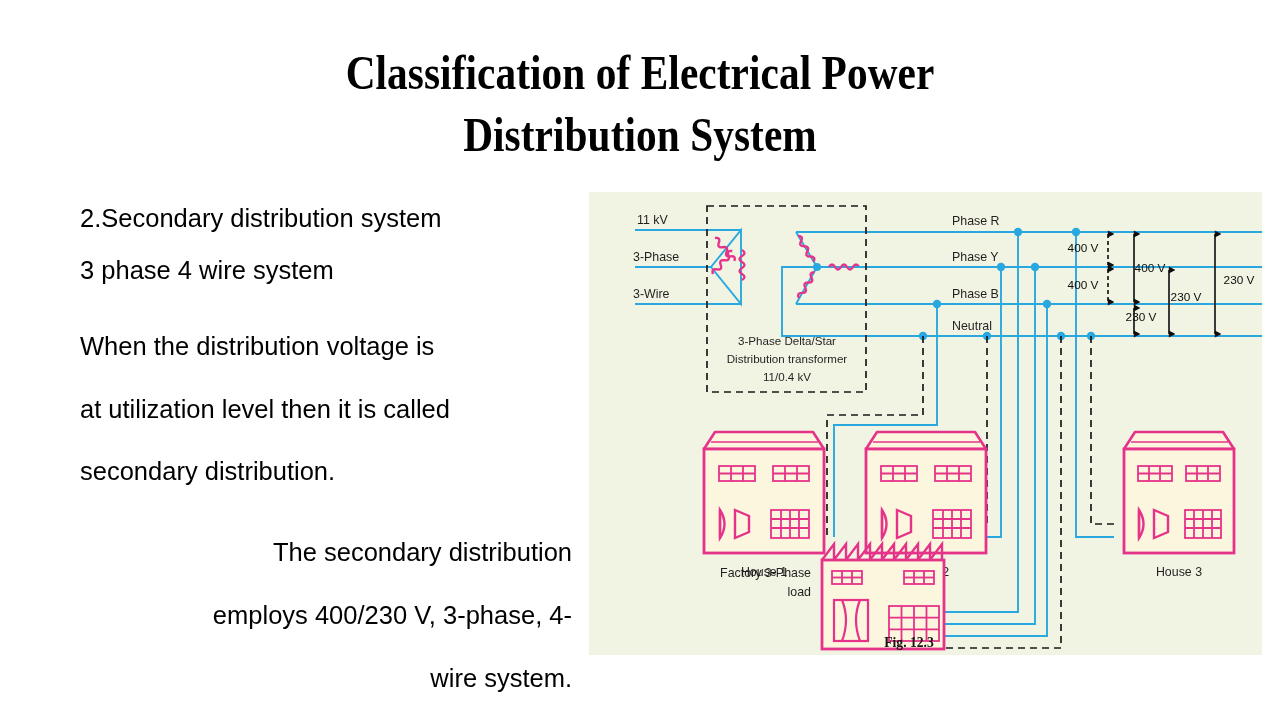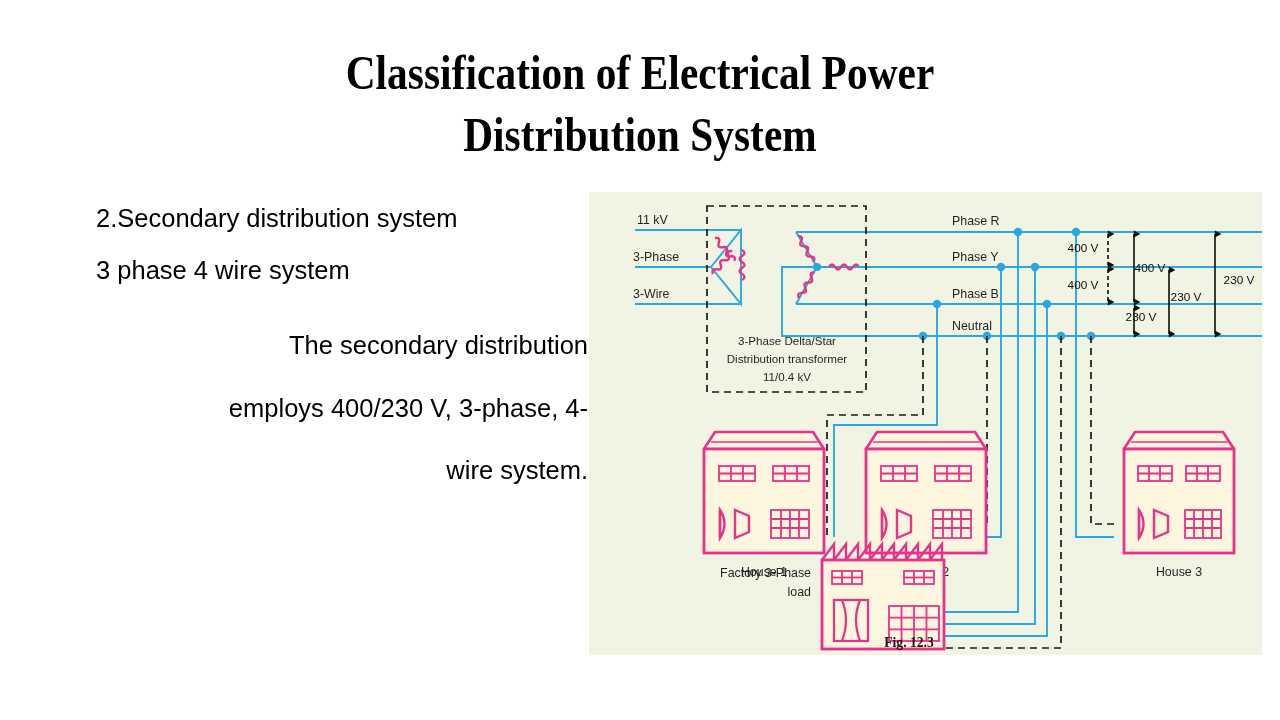--- a/index.html
+++ b/index.html
@@ -31,21 +31,21 @@
     color: #000000;
     letter-spacing: 0.1px;
     transform: scaleX(0.86);
     transform-origin: 50% 0;
     white-space: pre-line;
   }
 
   
   #text-column {
     position: absolute;
-    left: 96px;
+    left: 80px;
     top: 193px;
     width: 492px;
     color: #000000;
   }
   .para {
     font-size: 25.5px;
     line-height: 1.00;
     color: #000;
     margin: 0;
     white-space: pre-line;
@@ -95,20 +95,23 @@
 </style>
 </head>
 <body>
 
 <div id="slide-title">Classification of Electrical Power
 Distribution System</div>
 
 <div id="text-column">
   <p class="para" id="para-heading">2.Secondary distribution system
 3 phase 4 wire system</p>
+  <p class="para" id="para-body-1"> When the distribution voltage is
+at utilization level then it is called
+secondary distribution.</p>
   <p class="para" id="para-body-2"> The secondary distribution
 employs 400/230 V, 3-phase, 4-
 wire system.</p>
 </div>
 
 <div id="figure-panel">
   <svg id="figure-svg" width="673" height="463" viewBox="0 0 673 463">
 
     <defs>
 

